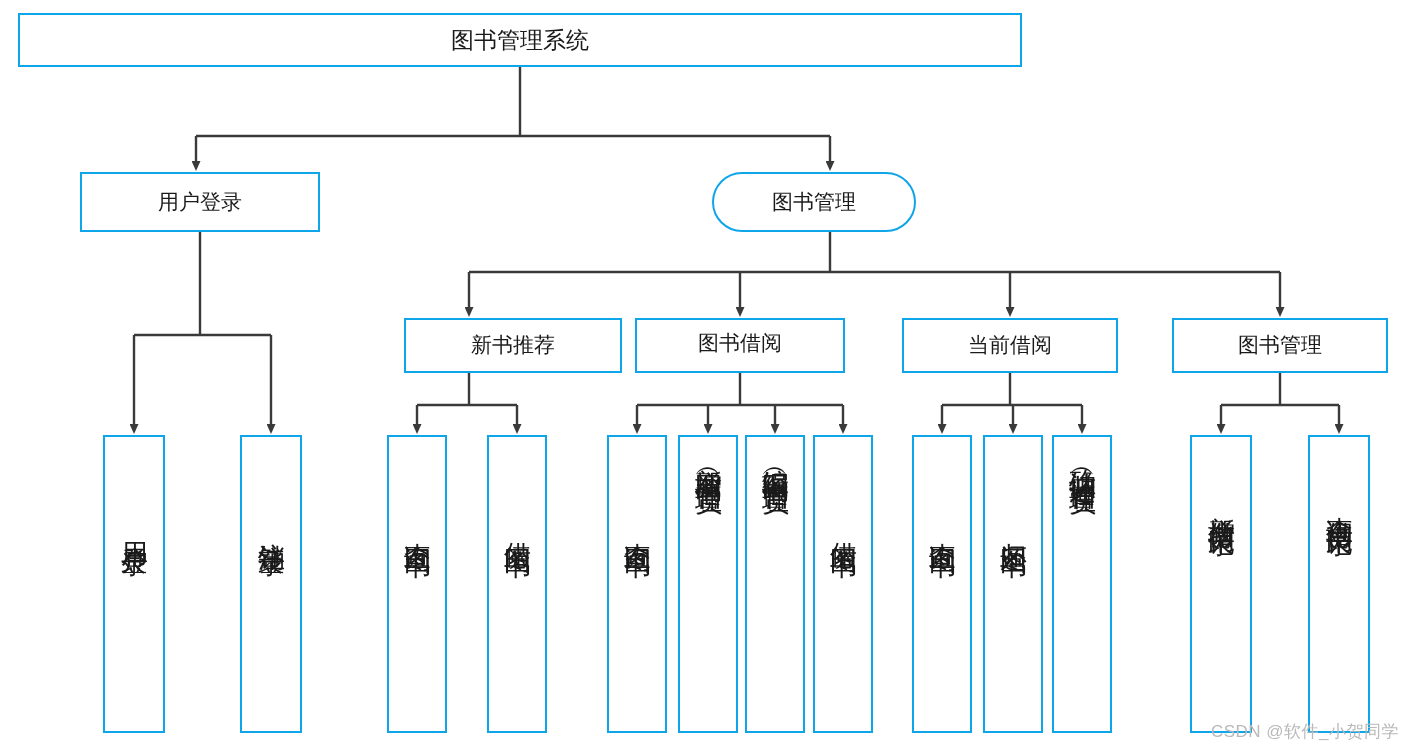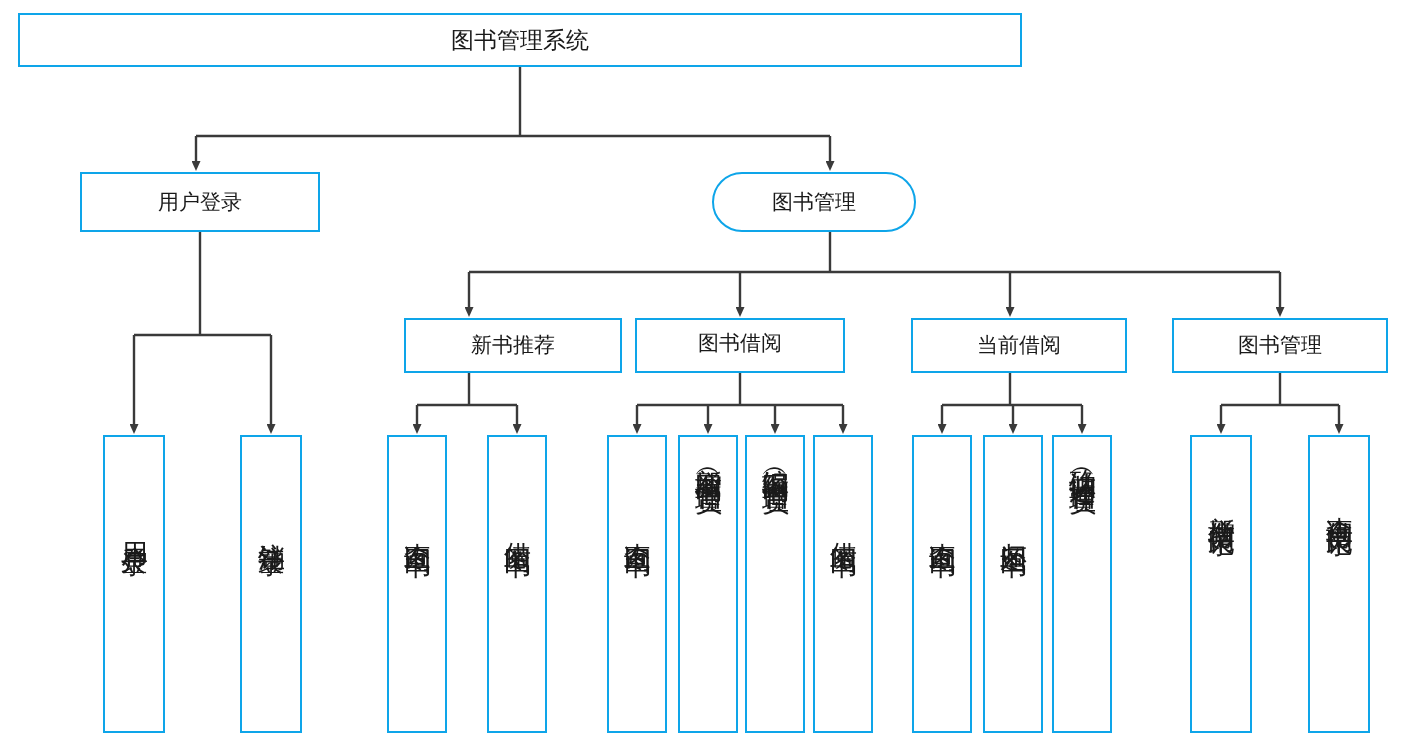--- a/index.html
+++ b/index.html
@@ -137,21 +137,21 @@
       </div>
       <div class="node node-l1" style="left: 712px; top: 172px; width: 204px; height: 60px; border-radius: 30px;">
         <span class="label">图书管理</span>
       </div>
       <div class="node node-l2" style="left: 360px; top: 318px; width: 218px; height: 55px; margin-left: 44px;">
         <span class="label">新书推荐</span>
       </div>
       <div class="node node-l2" style="left: 635px; top: 318px; width: 210px; height: 55px; font-family: Liberation Mono, monospace;">
         <span class="label">图书借阅</span>
       </div>
-      <div class="node node-l2" style="left: 902px; top: 318px; width: 216px; height: 55px; margin-left: 9px;">
+      <div class="node node-l2" style="left: 902px; top: 318px; width: 216px; height: 55px;">
         <span class="label">当前借阅</span>
       </div>
       <div class="node node-l2" style="left: 1172px; top: 318px; width: 216px; height: 55px;">
         <span class="label">图书管理</span>
       </div>
       <div class="node node-leaf short" style="left: 103px; top: 435px; width: 62px; height: 298px;">
         <span class="label">用户登录</span>
       </div>
       <div class="node node-leaf short" style="left: 240px; top: 435px; width: 62px; height: 298px;">
         <span class="label">注销登录</span>
@@ -184,13 +184,14 @@
         <span class="label">确认归还（管理员）</span>
       </div>
       <div class="node node-leaf medium" style="left: 1190px; top: 435px; width: 62px; height: 298px;">
         <span class="label">新增借阅记录</span>
       </div>
       <div class="node node-leaf medium" style="left: 1308px; top: 435px; width: 62px; height: 298px;">
         <span class="label">查询借阅记录</span>
       </div>
     </div>
 
+  <div class="watermark">CSDN @软件_小贺同学</div>
 </div>
 
 </body></html>

